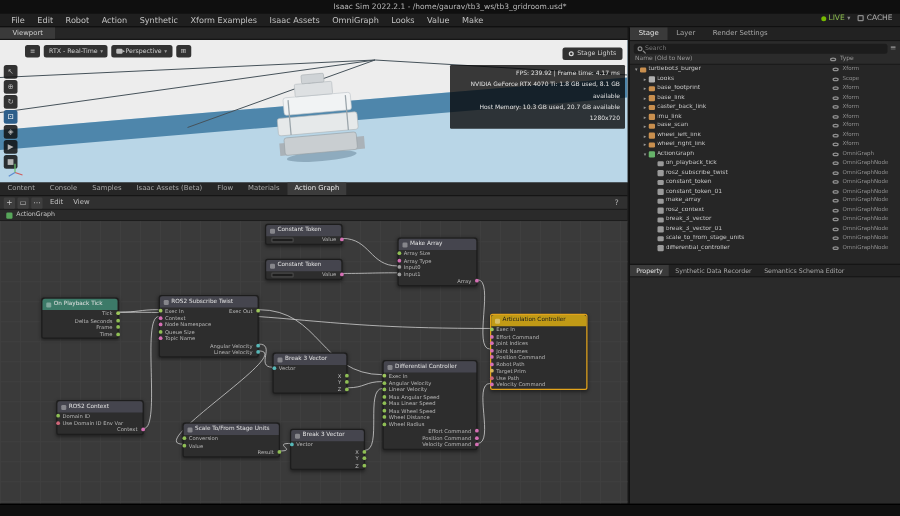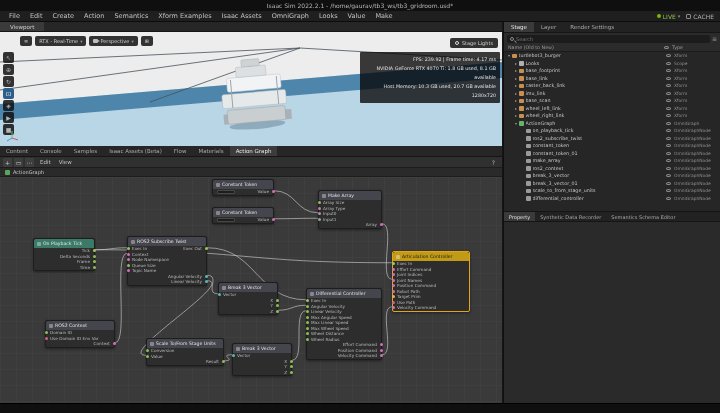--- a/index.html
+++ b/index.html
@@ -4,21 +4,21 @@
 <style>
   * { margin:0; padding:0; box-sizing:border-box; }
   html,body { width:720px; height:413px; overflow:hidden; }
   body { background:#161616; font-family:"DejaVu Sans", sans-serif; position:relative; }
   #app { position:absolute; inset:0; width:720px; height:413px; }
 
   
   .titlebar { position:absolute; left:0; top:0; width:720px; height:11px; background:#0f0f0f;
     color:#b8b8b8; font-size:6px; line-height:11px; text-align:center; }
   .menubar { position:absolute; left:0; top:11px; width:720px; height:11px; background:#1f1f1f;
-    display:flex; align-items:center; padding:0 4px; border-bottom:1px solid #0c0c0c; }
+    display:flex; align-items:flex-start; padding:0 4px; border-bottom:1px solid #0c0c0c; }
   .menu-item { font-size:6.5px; color:#c2c2c2; padding:0 5px; line-height:11px; cursor:default; }
   .menubar-right { margin-left:auto; display:flex; align-items:center; gap:6px; padding-right:2px; }
   .live-badge { display:flex; align-items:center; gap:2px; font-size:6px; color:#8ec04f; }
   .live-dot { width:4px; height:4px; border-radius:50%; background:#76b900; }
   .badge-caret { color:#8a8a8a; font-size:5px; }
   .cache-badge { display:flex; align-items:center; gap:2px; font-size:6px; color:#b0b0b0; }
   .cache-icon { width:5px; height:5px; border:1px solid #8a8a8a; border-radius:1px; }
 
   
   .vp-tabstrip { position:absolute; left:0; top:22px; width:502px; height:10px; background:#262626;
@@ -126,23 +126,23 @@
 <body>
 
 <div id="app">
 
   <div class="titlebar">Isaac Sim 2022.2.1 - /home/gaurav/tb3_ws/tb3_gridroom.usd*</div>
 
   <div class="menubar">
     <div style="display:flex">
         <div class="menu-item">File</div>
         <div class="menu-item">Edit</div>
-        <div class="menu-item">Create</div>
+        <div class="menu-item">Robot</div>
         <div class="menu-item">Action</div>
-        <div class="menu-item">Semantics</div>
+        <div class="menu-item">Synthetic</div>
         <div class="menu-item">Xform Examples</div>
         <div class="menu-item">Isaac Assets</div>
         <div class="menu-item">OmniGraph</div>
         <div class="menu-item">Looks</div>
         <div class="menu-item">Value</div>
         <div class="menu-item">Make</div>
       </div>
     <div class="menubar-right">
       <div class="live-badge">
         <span class="live-dot"></span>

